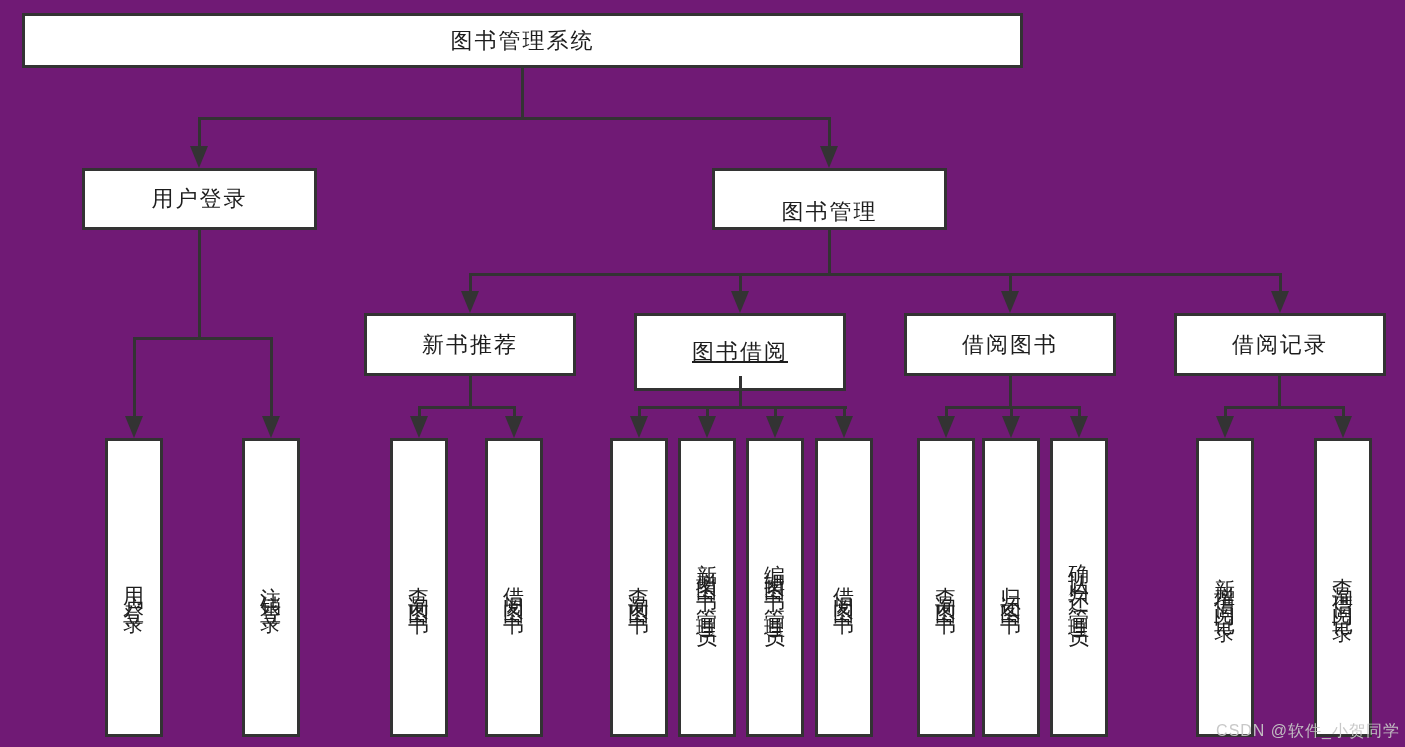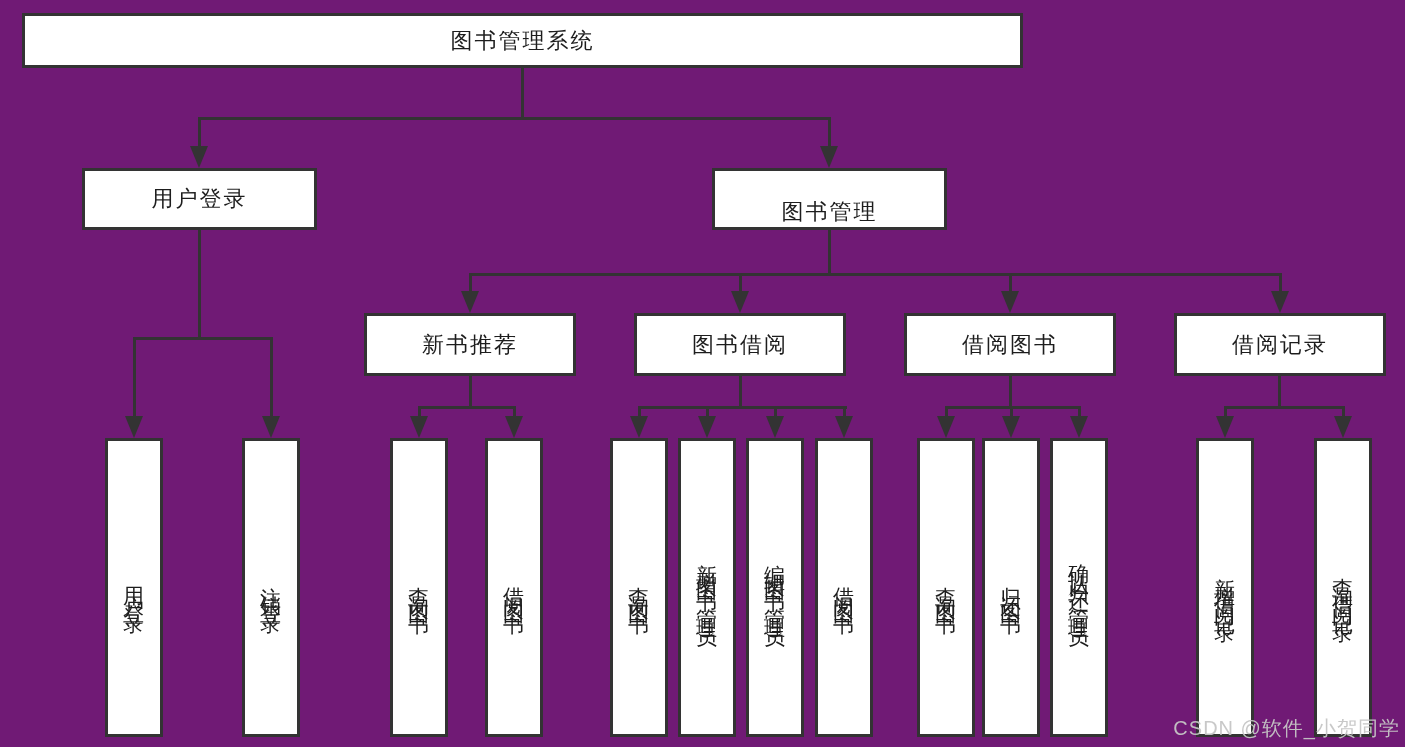--- a/index.html
+++ b/index.html
@@ -36,21 +36,21 @@
     position: absolute;
     width: 0; height: 0;
     border-left: 9px solid transparent;
     border-right: 9px solid transparent;
     border-top: 22px solid #333333;
   }
   .watermark {
     position: absolute;
     right: 5px;
     bottom: 5px;
-    font-size: 20px;
+    font-size: 16px;
     color: rgba(197, 197, 197, 0.95);
     letter-spacing: 1px;
     z-index: 10;
     white-space: nowrap;
   }
 </style>
 </head>
 <body>
 
 <div class="canvas">
@@ -87,21 +87,21 @@
   <div class="vline" style="left:738.5px; top:273px; height:18px;"></div>
   <div class="arrow" style="left:731px; top:291px;"></div>
   <div class="vline" style="left:1008.5px; top:273px; height:18px;"></div>
   <div class="arrow" style="left:1001px; top:291px;"></div>
   <div class="vline" style="left:1278.5px; top:273px; height:18px;"></div>
   <div class="arrow" style="left:1271px; top:291px;"></div>
 
   <div class="box" style="left:364px; top:313px; width:212px; height:63px;justify-content:center;">
     <span class="h-label">新书推荐</span>
   </div>
-  <div class="box" style="left:634px; top:313px; width:212px; height:63px;">
+  <div class="box" style="left:634px; top:313px; width:212px; height:78px;text-decoration:underline;">
     <span class="h-label">图书借阅</span>
   </div>
   <div class="box" style="left:904px; top:313px; width:212px; height:63px;">
     <span class="h-label">借阅图书</span>
   </div>
   <div class="box" style="left:1174px; top:313px; width:212px; height:63px;">
     <span class="h-label">借阅记录</span>
   </div>
 
   <div class="vline" style="left:468.5px; top:376px; height:30px;"></div>

